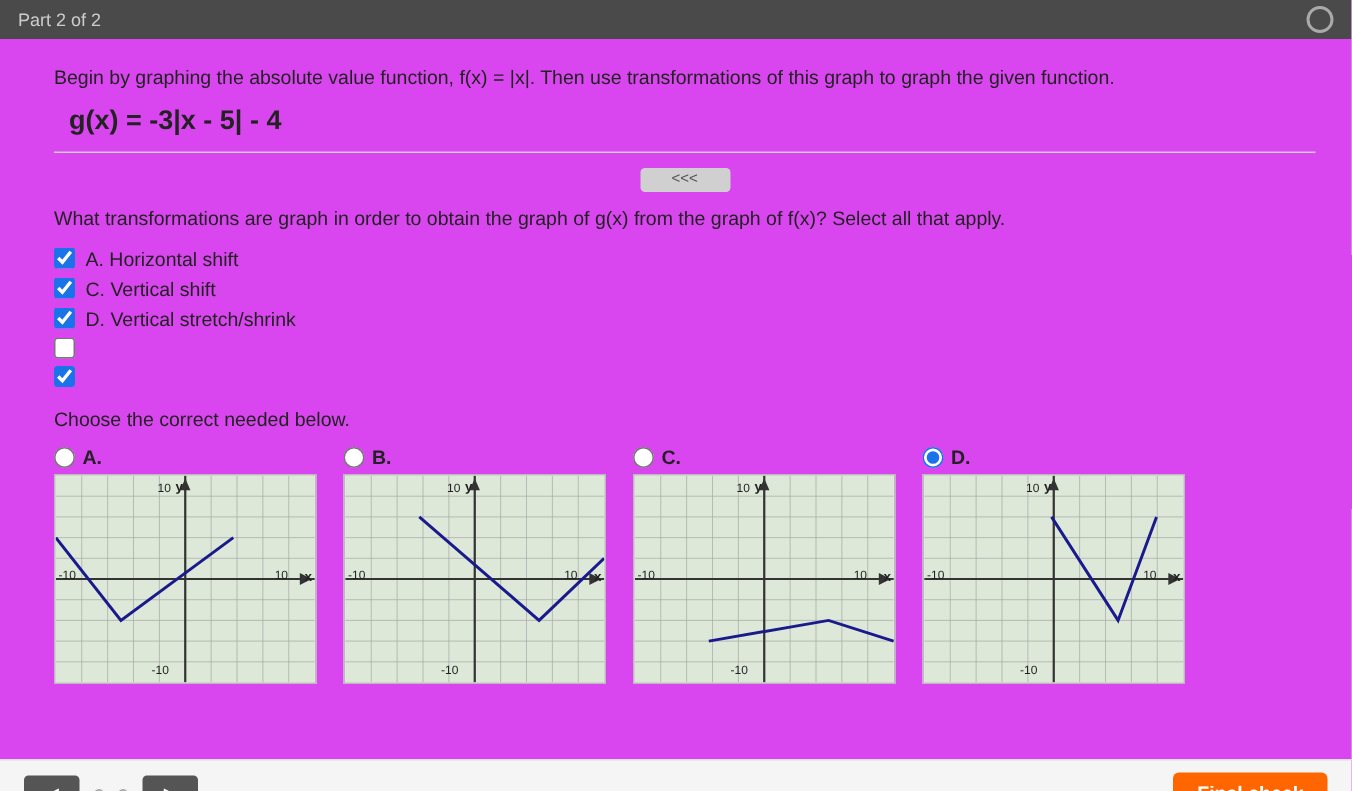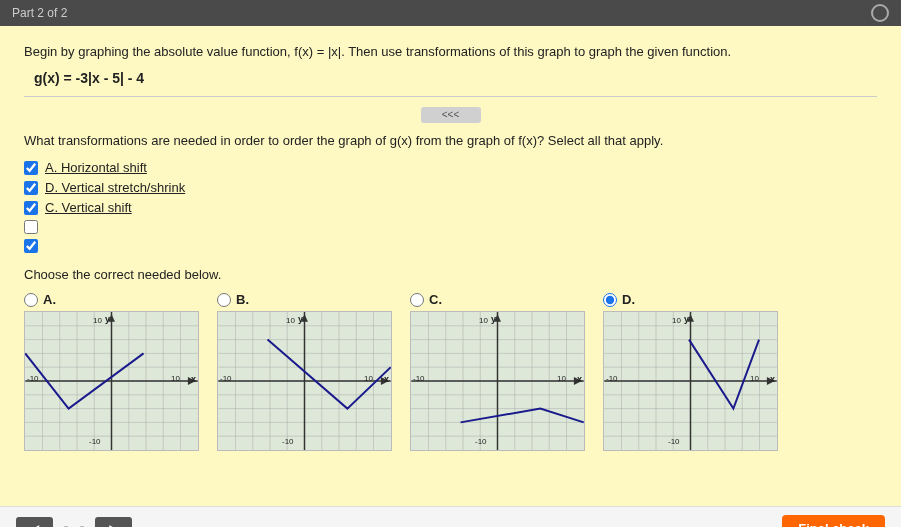--- a/index.html
+++ b/index.html
@@ -22,34 +22,34 @@
       align-items: center;
     }
     .settings-icon {
       width: 18px;
       height: 18px;
       border: 2px solid #aaa;
       border-radius: 50%;
       display: inline-block;
     }
     .main-content {
-      background: #fef9c3;
+      background: #d946ef;
       margin: 0;
-      padding: 16px 24px 12px 24px;
+      padding: 16px 24px 12px 36px;
       min-height: 480px;
       position: relative;
     }
     .problem-statement {
       font-size: 13px;
       color: #222;
       margin-bottom: 8px;
       line-height: 1.5;
     }
     .function-display {
-      font-size: 14px;
+      font-size: 18px;
       font-weight: bold;
       color: #222;
       margin-left: 10px;
     }
     .divider {
       border: none;
       border-top: 1px solid #ccc;
       margin: 10px 0;
     }
     .expand-btn {
@@ -68,25 +68,23 @@
       font-size: 13px;
       color: #222;
       margin-bottom: 10px;
       line-height: 1.5;
     }
     .checkboxes {
       margin-bottom: 14px;
     }
     .checkbox-item {
       display: flex;
-      align-items: center;
       margin-bottom: 5px;
       font-size: 13px;
       gap: 7px;
-      text-decoration: underline;
     }
     .checkbox-item input[type="checkbox"] {
       width: 14px;
       height: 14px;
       accent-color: #1a73e8;
       cursor: pointer;
     }
     .choose-text {
       font-size: 13px;
       margin-bottom: 10px;
@@ -180,34 +178,34 @@
 
 <div class="main-content">
 
   <div class="problem-statement">Begin by graphing the absolute value function, f(x) = |x|. Then use transformations of this graph to graph the given function.</div>
 
   <div class="function-display">g(x) = -3|x - 5| - 4</div>
 
   <hr class="divider">
   <div class="expand-btn">&lt;&lt;&lt;</div>
 
-  <div class="question-text">What transformations are needed in order to order the graph of g(x) from the graph of f(x)? Select all that apply.</div>
+  <div class="question-text">What transformations are graph in order to obtain the graph of g(x) from the graph of f(x)? Select all that apply.</div>
 
   <div class="checkboxes">
     <div class="checkbox-item">
       <input type="checkbox" id="cbA" checked="" style="">
       <label for="cbA">A. Horizontal shift</label>
     </div>
     <div class="checkbox-item">
+      <input type="checkbox" id="cbC" checked="" style="">
+      <label for="cbC">C. Vertical shift</label>
+    </div>
+    <div class="checkbox-item">
       <input type="checkbox" id="cbD" checked="" style="">
       <label for="cbD">D. Vertical stretch/shrink</label>
-    </div>
-    <div class="checkbox-item">
-      <input type="checkbox" id="cbC" checked="" style="">
-      <label for="cbC">C. Vertical shift</label>
     </div>
     <div class="checkbox-item">
       <input type="checkbox" id="cbE" style="">
     </div>
     <div class="checkbox-item">
       <input type="checkbox" id="cbF" checked="" style="">
     </div>
   </div>
 
   <div class="choose-text">Choose the correct needed below.</div>

